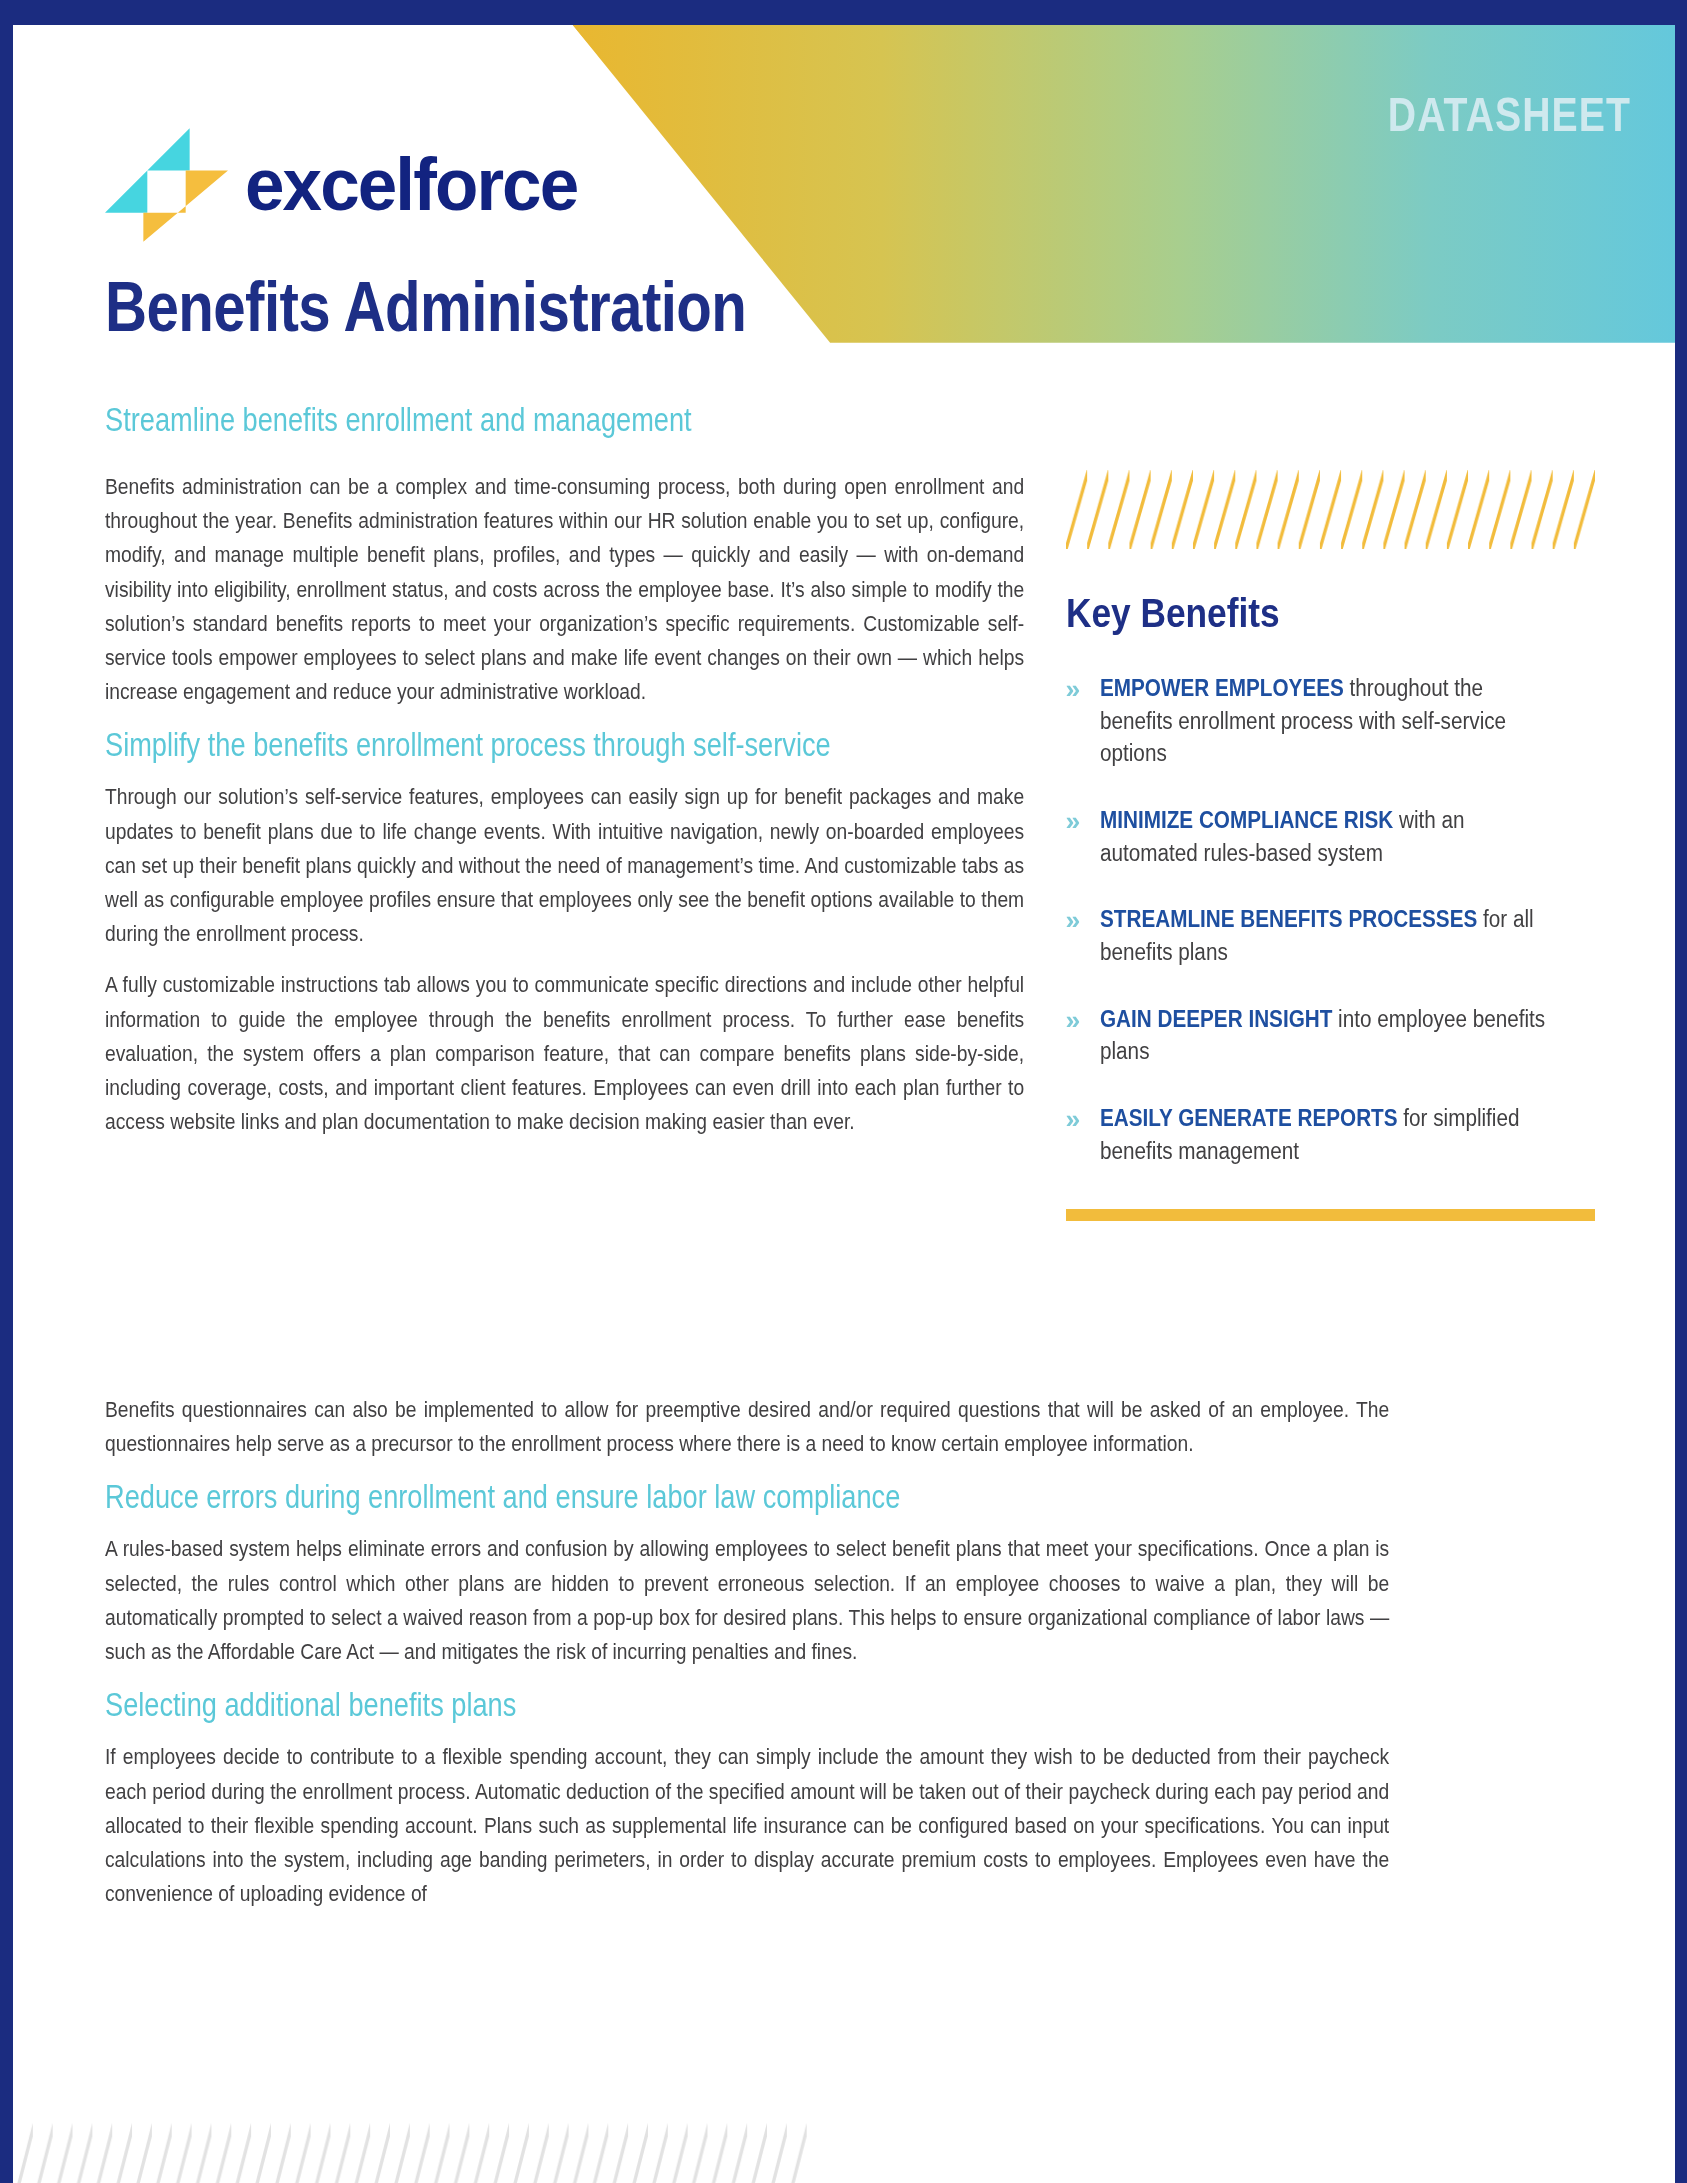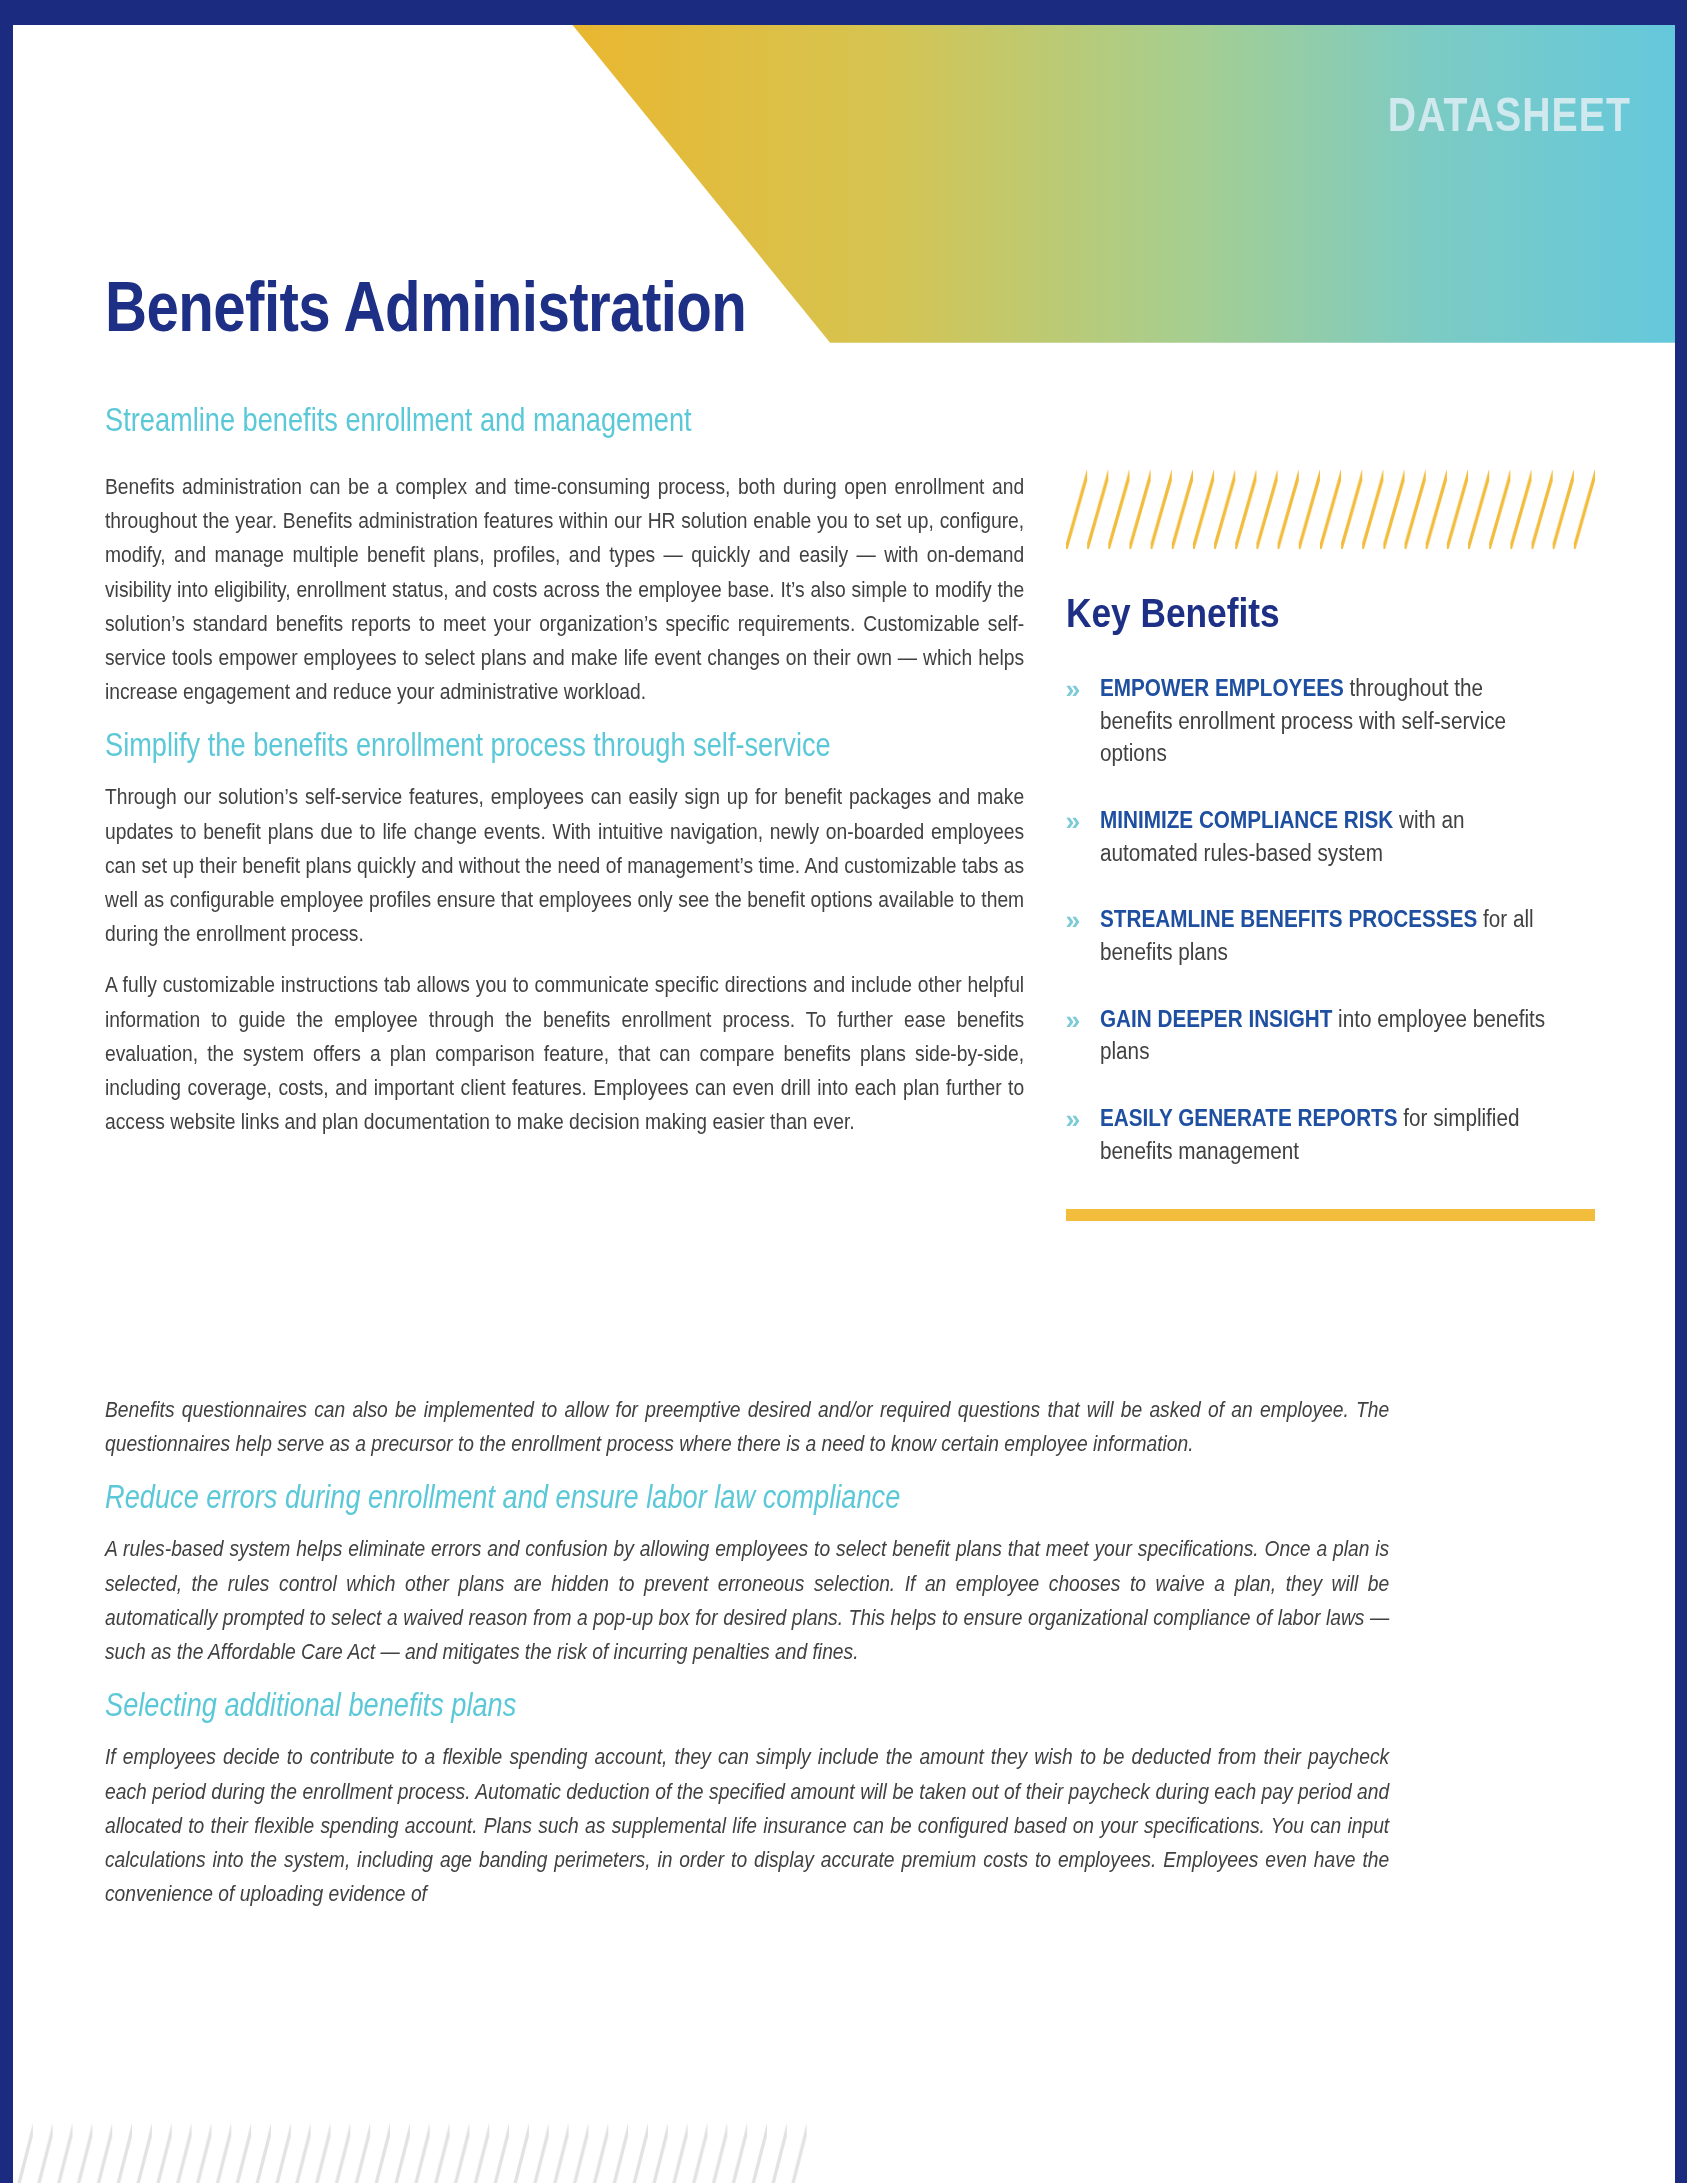--- a/index.html
+++ b/index.html
@@ -174,21 +174,20 @@
     width:529px;
     height:12px;
     background:#F2BC3C;
   }
 
   
   #full-width {
     position:absolute;
     left:92px; top:1368px;
     width:1502px;
-    font-style:italic;
   }
   #full-width .body-text { width:1502px; }
 
   
   #hatch-gray {
     position:absolute;
     left:0; bottom:0;
     width:797px; height:93px;
     display:block;
   }
@@ -210,20 +209,29 @@
             <stop offset="100%" stop-color="#64C8DC"></stop>
           </linearGradient>
         </defs>
         <polygon points="846,0 2512,0 2512,470 2512,470 1240,470 846,0" fill="url(#bgrad)"></polygon>
         <polygon points="846,0 2512,0 2512,480 1235,480" fill="url(#bgrad)"></polygon>
       </svg>
     </div>
 
     <div id="datasheet-label">DATASHEET</div>
 
+    <div id="logo">
+      <svg id="logo-mark" viewBox="0 0 186 172" xmlns="http://www.w3.org/2000/svg">
+
+        <polygon points="0,128 128,0 128,64 64,64 64,128" fill="#46D5E0"></polygon>
+
+        <polygon points="186,64 58,172 58,128 122,128 122,64" fill="#F5BE3E"></polygon>
+      </svg>
+      <div id="logo-word">excelforce</div>
+    </div>
 
     <div id="doc-title">Benefits Administration</div>
 
     <div id="doc-subtitle" class="sec-head">Streamline benefits enrollment and management</div>
 
     <div id="col-left">
 
       <div class="body-text">
         <p>Benefits administration can be a complex and time-consuming process, both during open enrollment and throughout the year. Benefits administration features within our HR solution enable you to set up, configure, modify, and manage multiple benefit plans, profiles, and types — quickly and easily — with on-demand visibility into eligibility, enrollment status, and costs across the employee base. It’s also simple to modify the solution’s standard benefits reports to meet your organization’s specific requirements. Customizable self-service tools empower employees to select plans and make life event changes on their own — which helps increase engagement and reduce your administrative workload.</p>
       </div>

